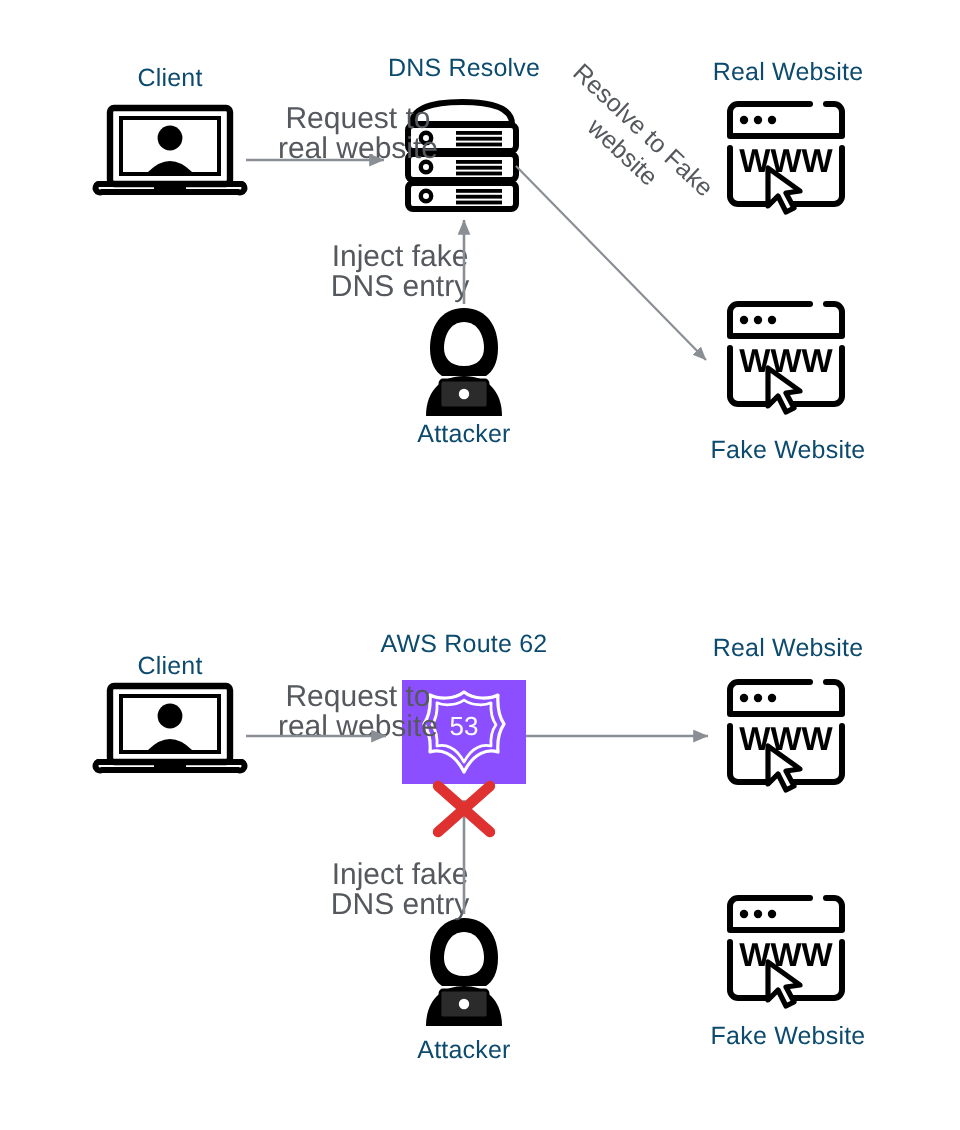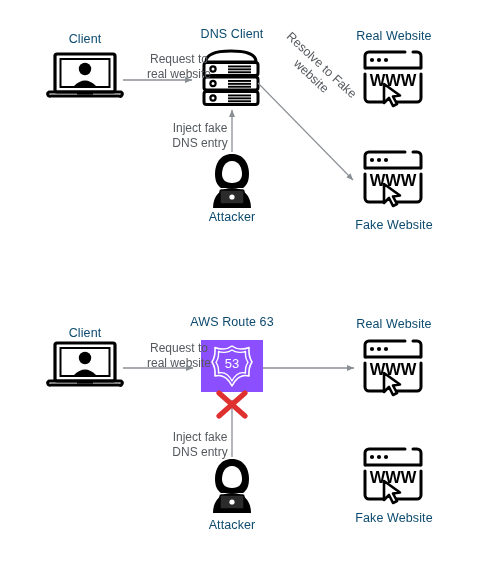--- a/index.html
+++ b/index.html
@@ -31,21 +31,21 @@
     text-align: center;
     line-height: 15px;
     white-space: pre;
     letter-spacing: 0.1px;
   }
   .label.center {
     transform: translateX(-50%);
   }
   .edge-label {
     position: absolute;
-    font-size: 12px;
+    font-size: 15px;
     color: #55595e;
     line-height: 15px;
     text-align: center;
     white-space: pre;
   }
   .rot-label {
     position: absolute;
     font-size: 12.5px;
     color: #55595e;
     line-height: 15px;
@@ -71,21 +71,21 @@
   <svg width="76" height="46" viewBox="0 0 76 46">
     <rect x="8" y="2" width="60" height="38" rx="2" fill="none" stroke="#000" stroke-width="3.2"></rect>
     <rect x="13.5" y="7" width="49" height="28" fill="none" stroke="#000" stroke-width="2"></rect>
     <circle cx="38" cy="17" r="6.2" fill="#000"></circle>
     <path d="M27 34 q11 -11 22 0 Z" fill="#000"></path>
     <path d="M2 40 h72 a2 2 0 0 1 -2 4 H4 a2 2 0 0 1 -2 -4 Z" fill="none" stroke="#000" stroke-width="3"></path>
     <rect x="30" y="40" width="16" height="2.6" fill="#000"></rect>
   </svg>
 </div>
 
-<div class="label center" style="left:232px; top:27px;">DNS Client</div>
+<div class="label center" style="left:232px; top:27px;">DNS Resolve</div>
 
 <div class="node" style="left:201px; top:48px;">
   <svg width="60" height="58" viewBox="0 0 60 58">
 
     <path d="M5 14 q0 -11 25 -11 q25 0 25 11 Z" fill="none" stroke="#000" stroke-width="3"></path>
 
     <g>
       <rect x="3" y="14.5" width="54" height="13" rx="2.5" fill="none" stroke="#000" stroke-width="3"></rect>
       <circle cx="12" cy="21" r="2.6" fill="none" stroke="#000" stroke-width="2.2"></circle>
       <rect x="27" y="17.5" width="23" height="1.9" fill="#000"></rect>
@@ -167,21 +167,21 @@
   <svg width="76" height="46" viewBox="0 0 76 46">
     <rect x="8" y="2" width="60" height="38" rx="2" fill="none" stroke="#000" stroke-width="3.2"></rect>
     <rect x="13.5" y="7" width="49" height="28" fill="none" stroke="#000" stroke-width="2"></rect>
     <circle cx="38" cy="17" r="6.2" fill="#000"></circle>
     <path d="M27 34 q11 -11 22 0 Z" fill="#000"></path>
     <path d="M2 40 h72 a2 2 0 0 1 -2 4 H4 a2 2 0 0 1 -2 -4 Z" fill="none" stroke="#000" stroke-width="3"></path>
     <rect x="30" y="40" width="16" height="2.6" fill="#000"></rect>
   </svg>
 </div>
 
-<div class="label center" style="left:232px; top:315px;">AWS Route 63</div>
+<div class="label center" style="left:232px; top:315px;">AWS Route 62</div>
 
 <div class="r53" style="left:201px; top:340px;">
   <svg width="62" height="52" viewBox="0 0 62 52">
     <path d="M31 6 C26 10 18 9.5 14 7.5 C14.5 15 13 19 11 22 C13 25 14.5 30 14 36 C19 34.5 26 36 31 46 C36 36 43 34.5 48 36 C47.5 30 49 25 51 22 C49 19 47.5 15 48 7.5 C44 9.5 36 10 31 6 Z" fill="none" stroke="#ffffff" stroke-width="1.6" stroke-linejoin="round"></path>
     <path d="M31 10 C27 13 20.5 12.8 17.5 11.4 C17.8 17 16.6 20.2 15 22.4 C16.6 24.6 17.8 28.5 17.5 33 C21.5 32 27 33.2 31 41 C35 33.2 40.5 32 44.5 33 C44.2 28.5 45.4 24.6 47 22.4 C45.4 20.2 44.2 17 44.5 11.4 C41.5 12.8 35 13 31 10 Z" fill="none" stroke="#ffffff" stroke-width="1.4" stroke-linejoin="round"></path>
     <text x="31" y="27.5" text-anchor="middle" font-family="'Liberation Sans', sans-serif" font-size="13" fill="#ffffff">53</text>
   </svg>
 </div>
 
 <div class="label center" style="left:394px; top:317px;">Real Website</div>

